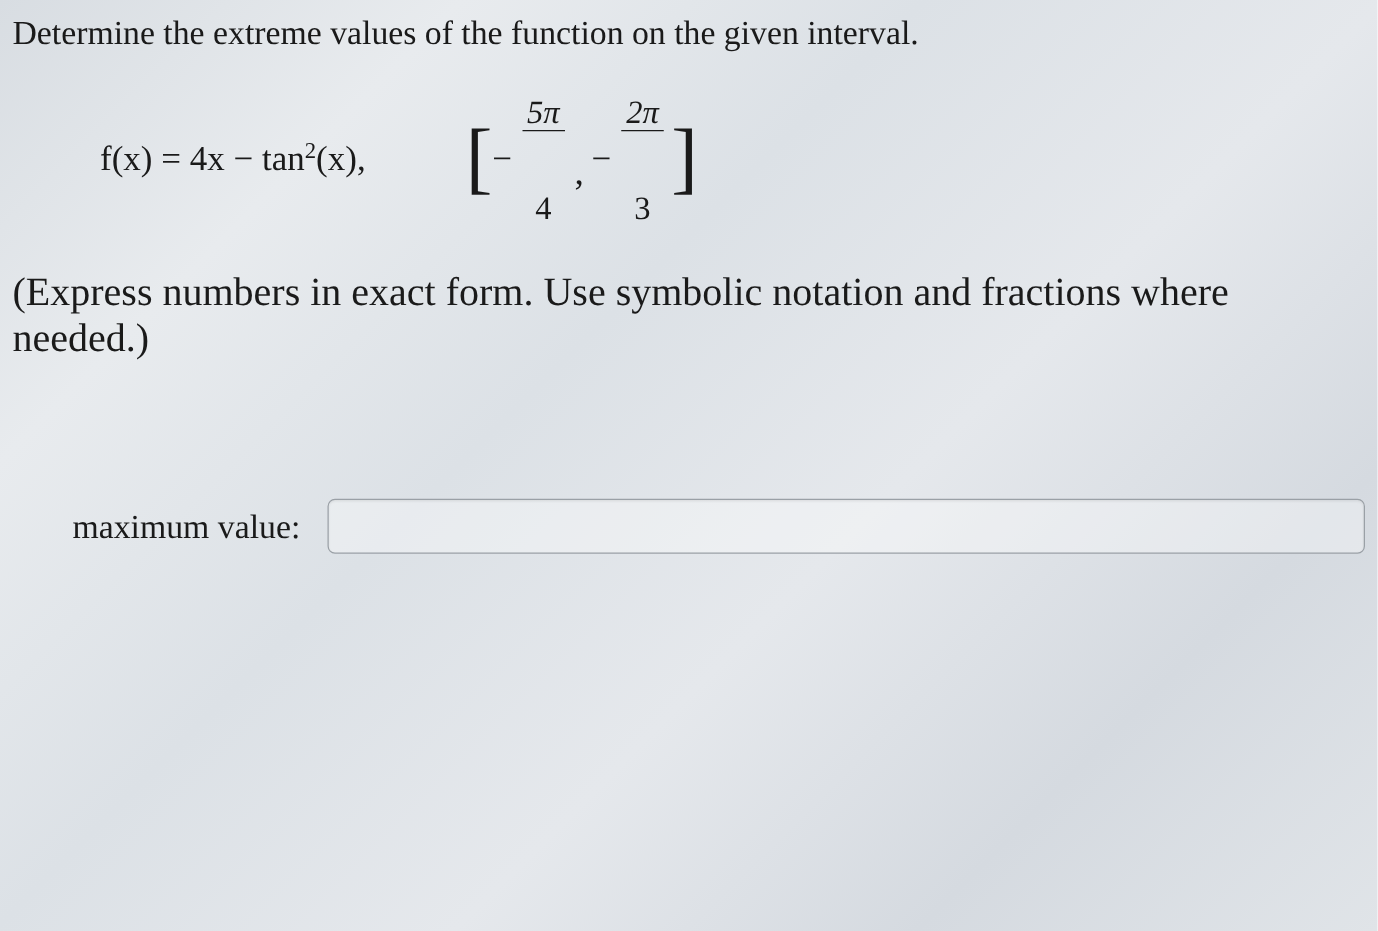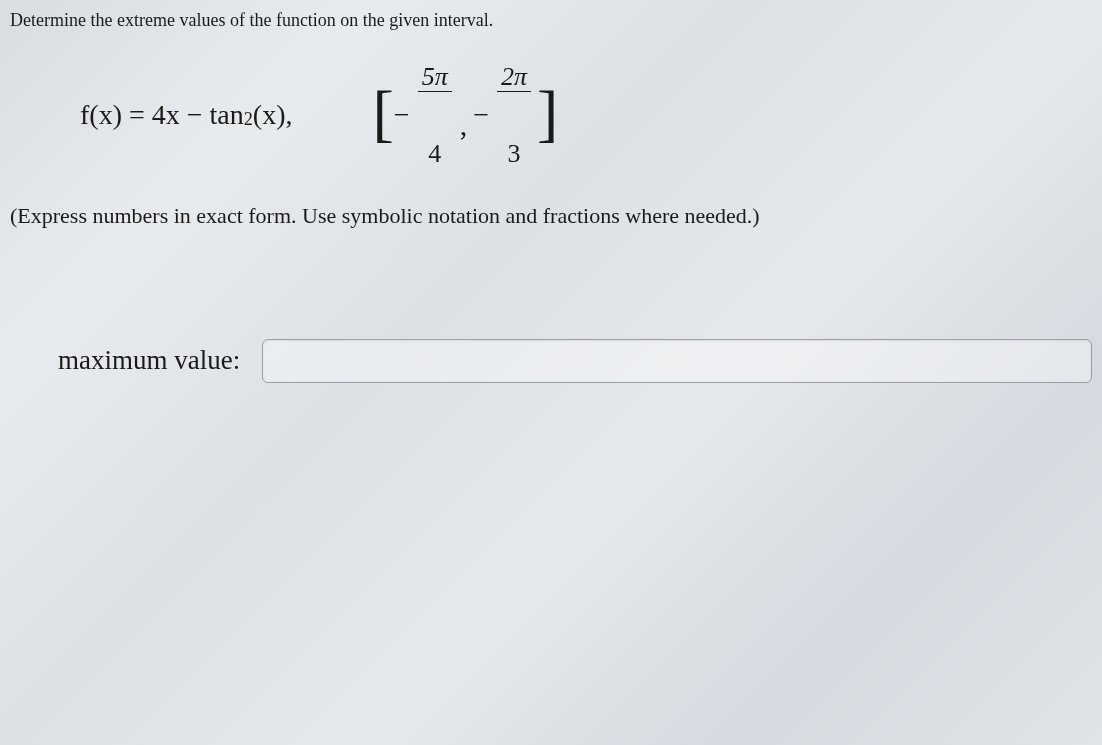--- a/index.html
+++ b/index.html
@@ -10,35 +10,35 @@
     background: linear-gradient(135deg, #d8dde2 0%, #e8ebee 20%, #dce1e6 40%, #e5e8ec 60%, #d5dae0 80%, #e0e4e8 100%);
     font-family: "Times New Roman", Times, serif;
     color: #1a1a1a;
     position: relative;
     overflow: hidden;
   }
   .content {
     padding: 8px 10px;
   }
   .instruction {
-    font-size: 18px;
+    font-size: 27px;
     line-height: 1.4;
     margin-bottom: 30px;
   }
   .equation-row {
     display: flex;
     align-items: center;
     margin-left: 70px;
     margin-top: 25px;
     margin-bottom: 35px;
     font-size: 28px;
   }
   .func {
     display: inline-flex;
-    align-items: flex-end;
+    align-items: flex-start;
     margin-right: 80px;
   }
   .sup {
     font-size: 0.65em;
     vertical-align: super;
     position: relative;
     top: -0.1em;
   }
   .interval {
     display: inline-flex;
@@ -72,21 +72,21 @@
   .neg {
     margin-right: 2px;
     font-size: 28px;
   }
   .comma {
     margin: 0 6px 0 2px;
     position: relative;
     top: 10px;
   }
   .note {
-    font-size: 22px;
+    font-size: 32px;
     margin-top: 20px;
     margin-bottom: 110px;
   }
   .answer-row {
     display: flex;
     align-items: center;
     margin-left: 48px;
     margin-bottom: 150px;
   }
   .answer-label {

